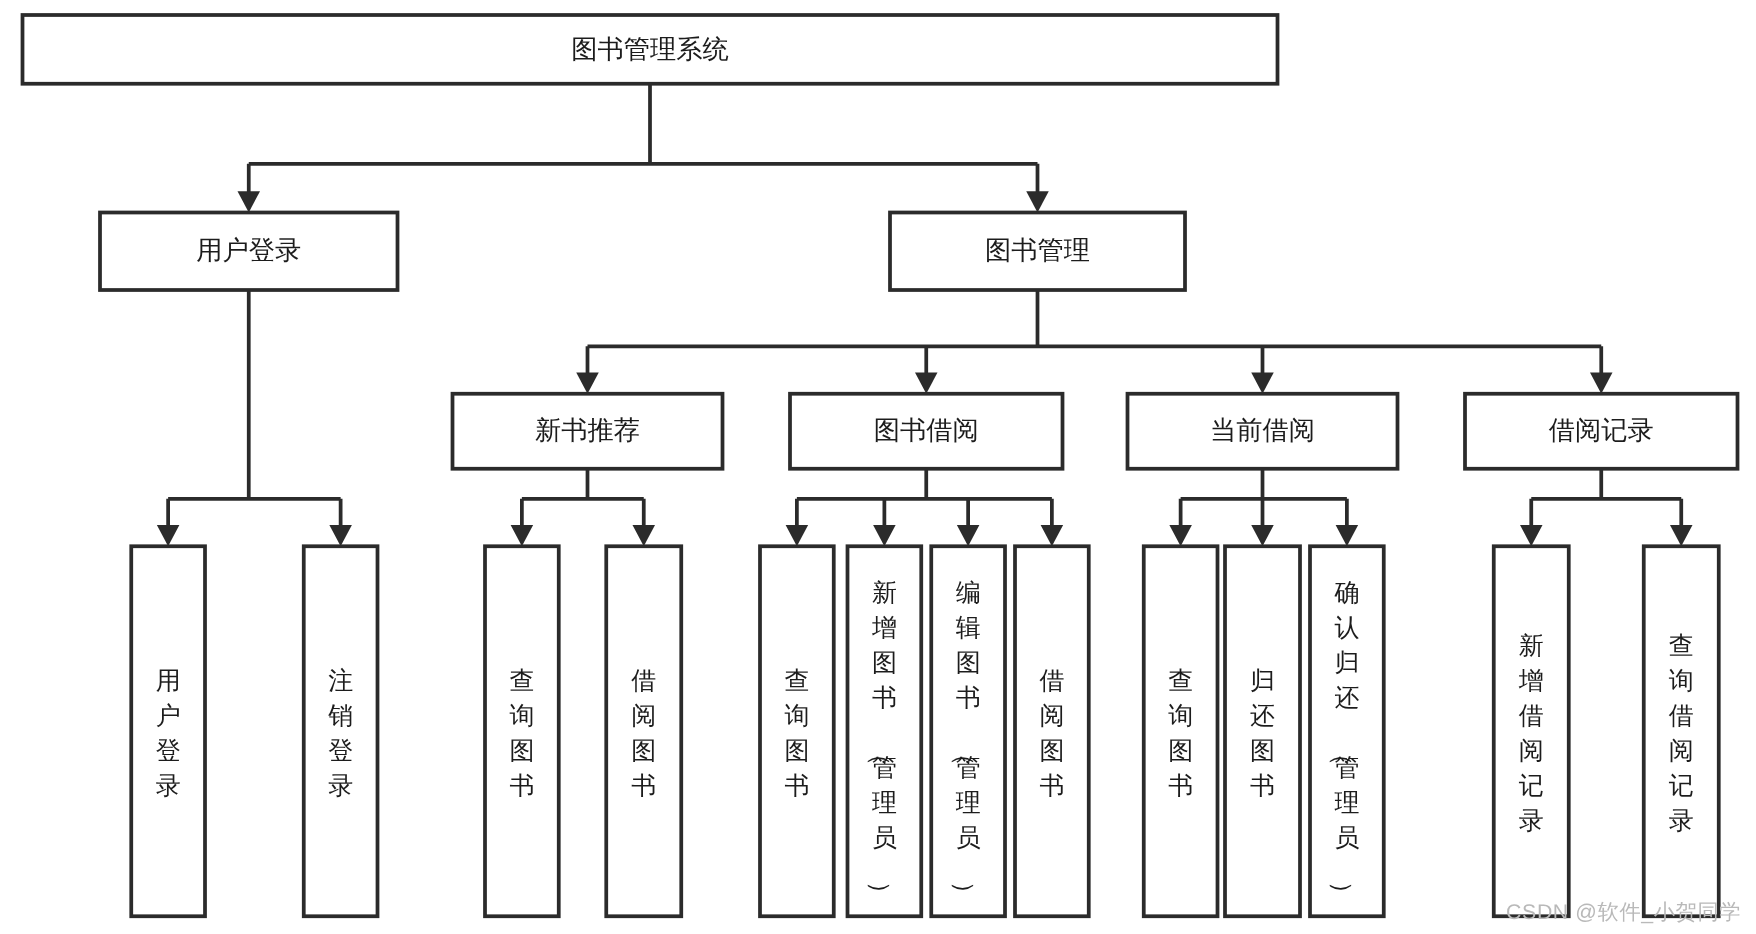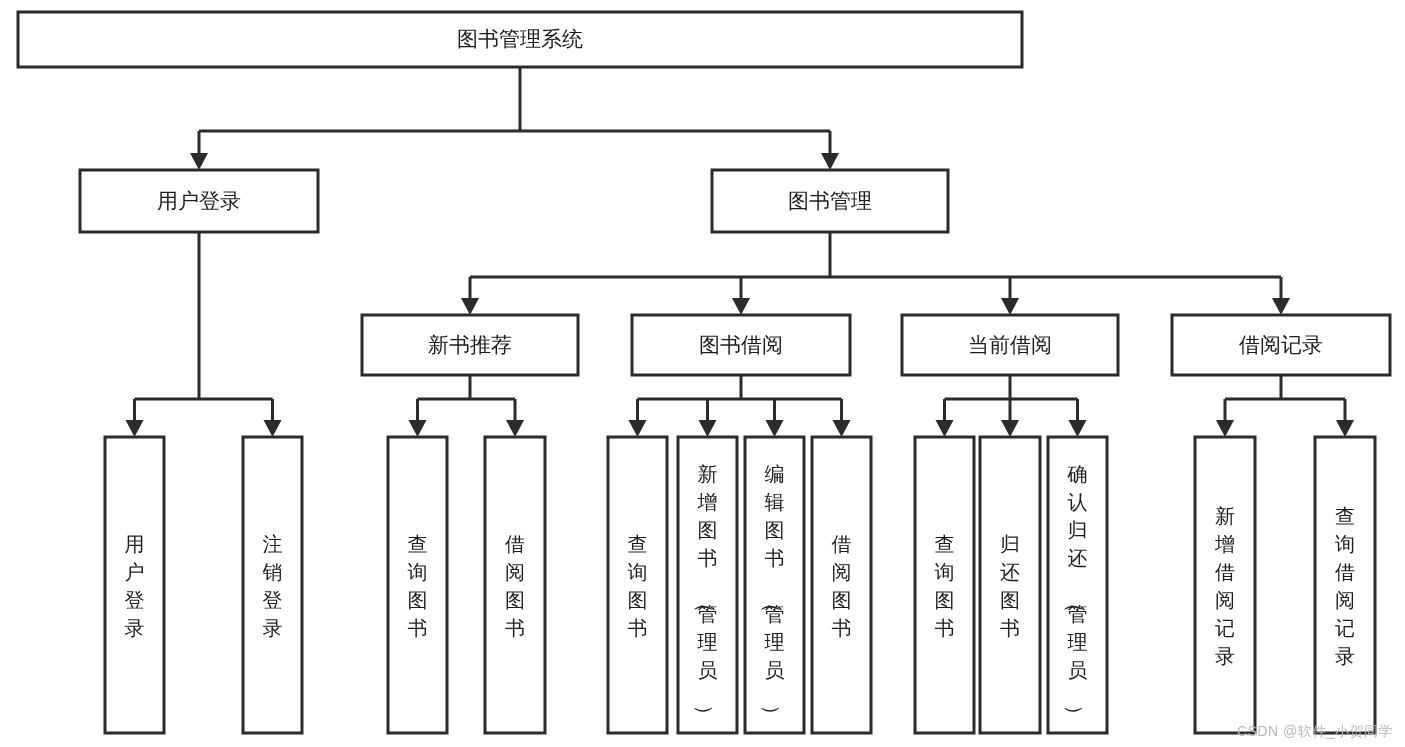--- a/index.html
+++ b/index.html
@@ -52,21 +52,21 @@
     font-family: "Liberation Sans", "DejaVu Sans", sans-serif;
     font-size: 20px;
     fill: #1c1c1c;
     text-anchor: middle;
   }
   .watermark-text {
     position: absolute;
     right: 12px;
     bottom: 6px;
     font-family: "Liberation Sans", "DejaVu Sans", sans-serif;
-    font-size: 14px;
+    font-size: 17px;
     color: #b9b9b9;
     white-space: nowrap;
     letter-spacing: 0.5px;
     user-select: none;
     margin-top: 24px;
   }
 </style>
 </head>
 <body>
 

